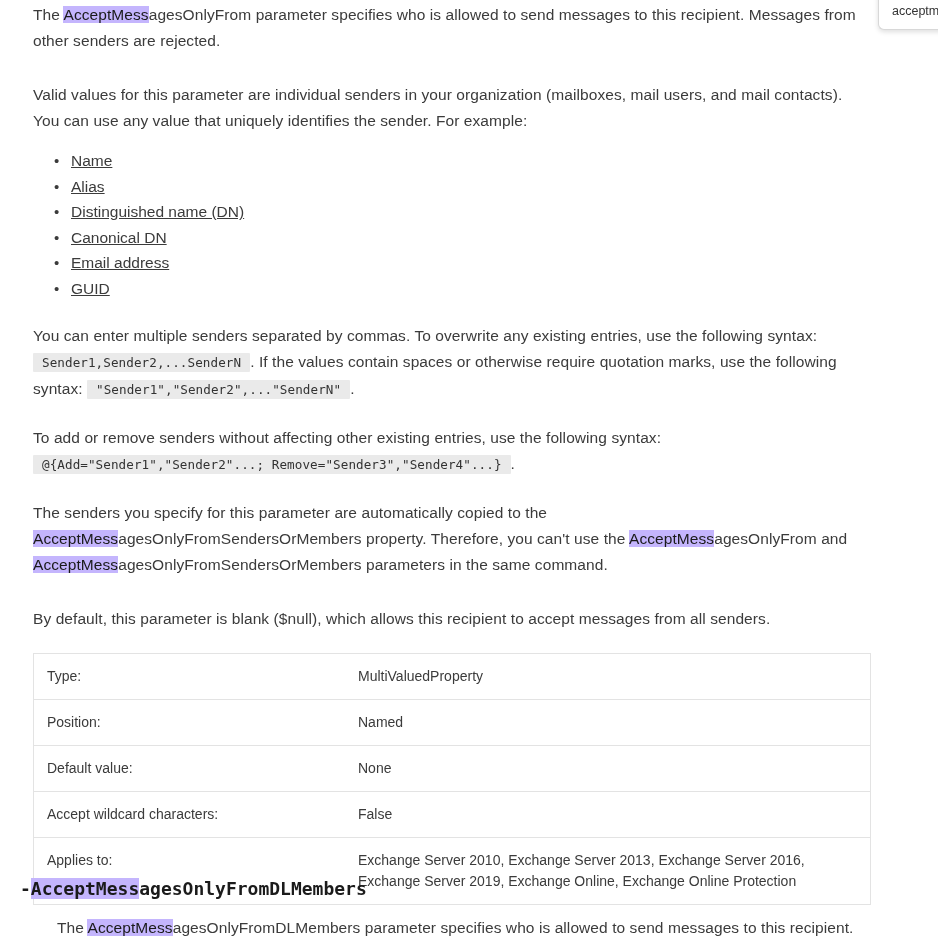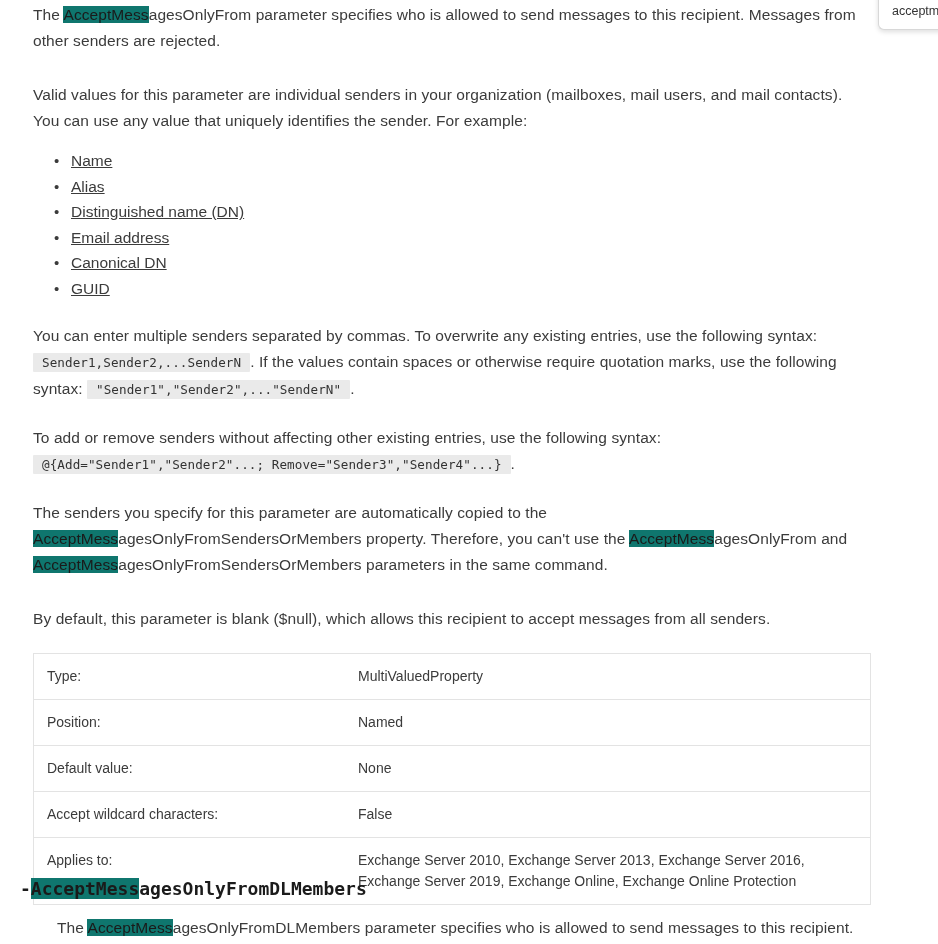--- a/index.html
+++ b/index.html
@@ -68,21 +68,21 @@
     font-family: "DejaVu Sans Mono", "Liberation Mono", monospace;
     font-size: 12.6px;
     background: #eaeaea;
     color: #333333;
     padding: 2px 9px;
     border-radius: 1px;
     white-space: pre;
   }
 
   mark.hl {
-    background: #0f766e;
+    background: #c4b5fd;
     color: #1a1a1a;
     padding: 0;
   }
 
   table.paramtable {
     border-collapse: collapse;
     width: 838px;
     table-layout: fixed;
     border: 1px solid #e3e3e3;
   }
@@ -154,22 +154,22 @@
     <div class="gap-lg"></div>
 
     <p class="para">Valid values for this parameter are individual senders in your organization (mailboxes, mail users, and mail contacts). You can use any value that uniquely identifies the sender. For example:</p>
 
     <div class="gap-sm"></div>
 
     <ul class="bullets">
       <li>Name</li>
       <li>Alias</li>
       <li>Distinguished name (DN)</li>
+      <li>Canonical DN</li>
       <li>Email address</li>
-      <li>Canonical DN</li>
       <li>GUID</li>
     </ul>
 
     <div class="gap-md"></div>
 
     <p class="para"><span>You can enter multiple senders separated by commas. To overwrite any existing entries, use the following syntax: </span><code class="inline">Sender1,Sender2,...SenderN</code><span>. If the values contain spaces or otherwise require quotation marks, use the following syntax: </span><code class="inline">"Sender1","Sender2",..."SenderN"</code><span>.</span></p>
 
     <div class="gap-md"></div>
 
     <p class="para"><span>To add or remove senders without affecting other existing entries, use the following syntax:</span><br><code class="inline">@{Add="Sender1","Sender2"...; Remove="Sender3","Sender4"...}</code><span>.</span></p>

